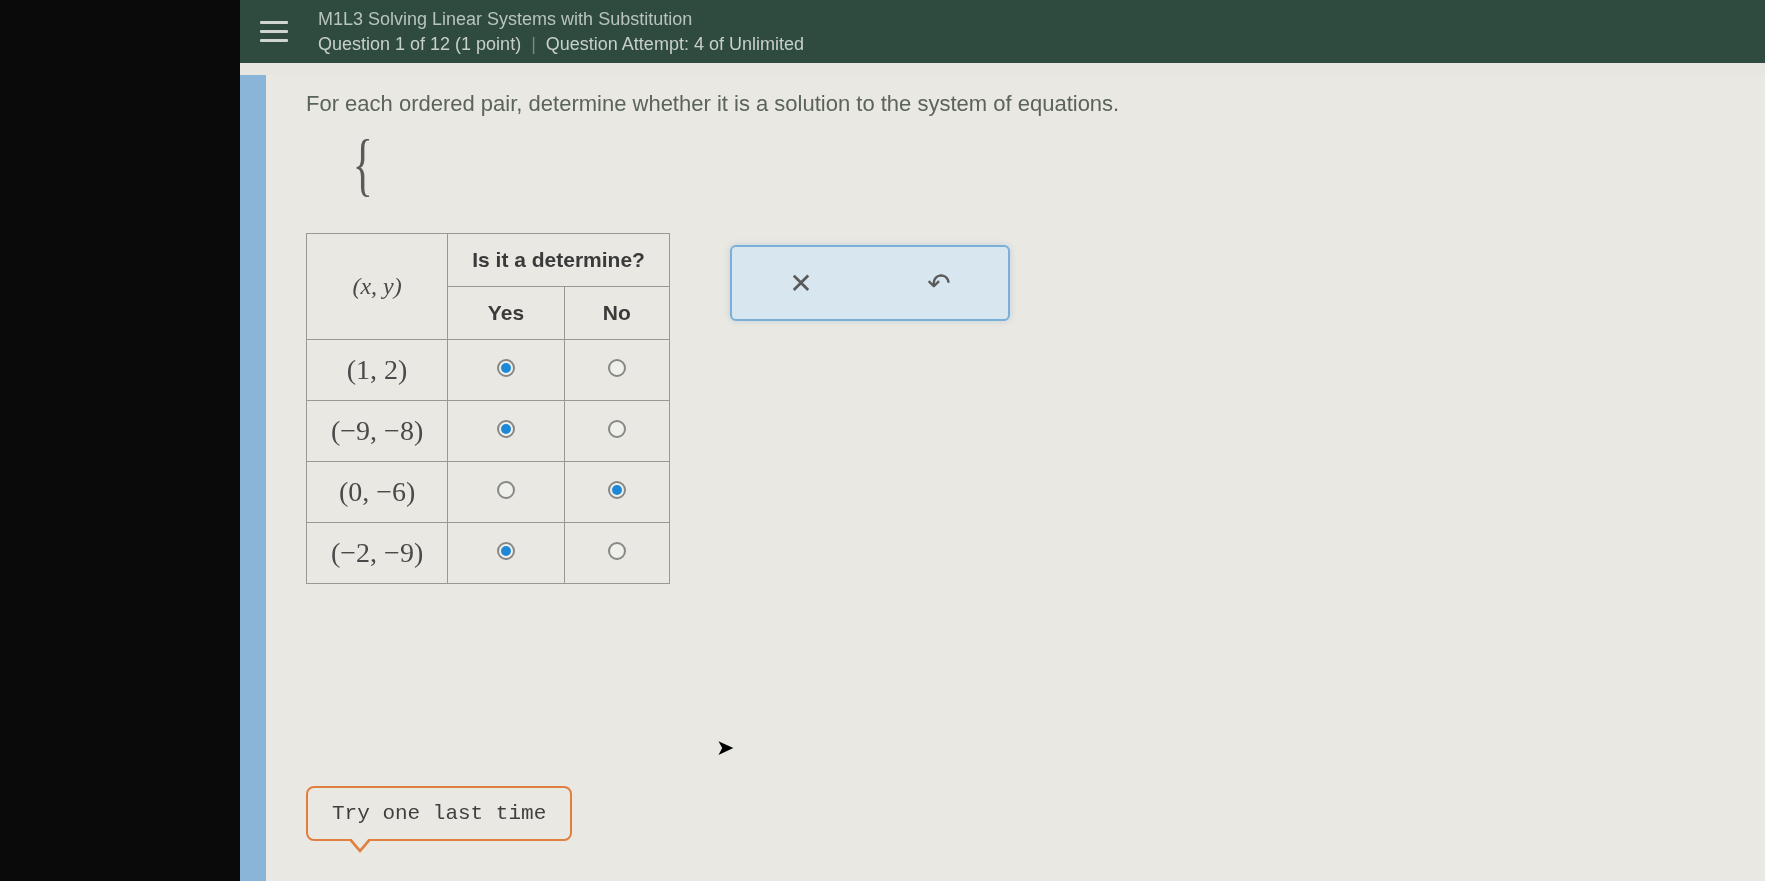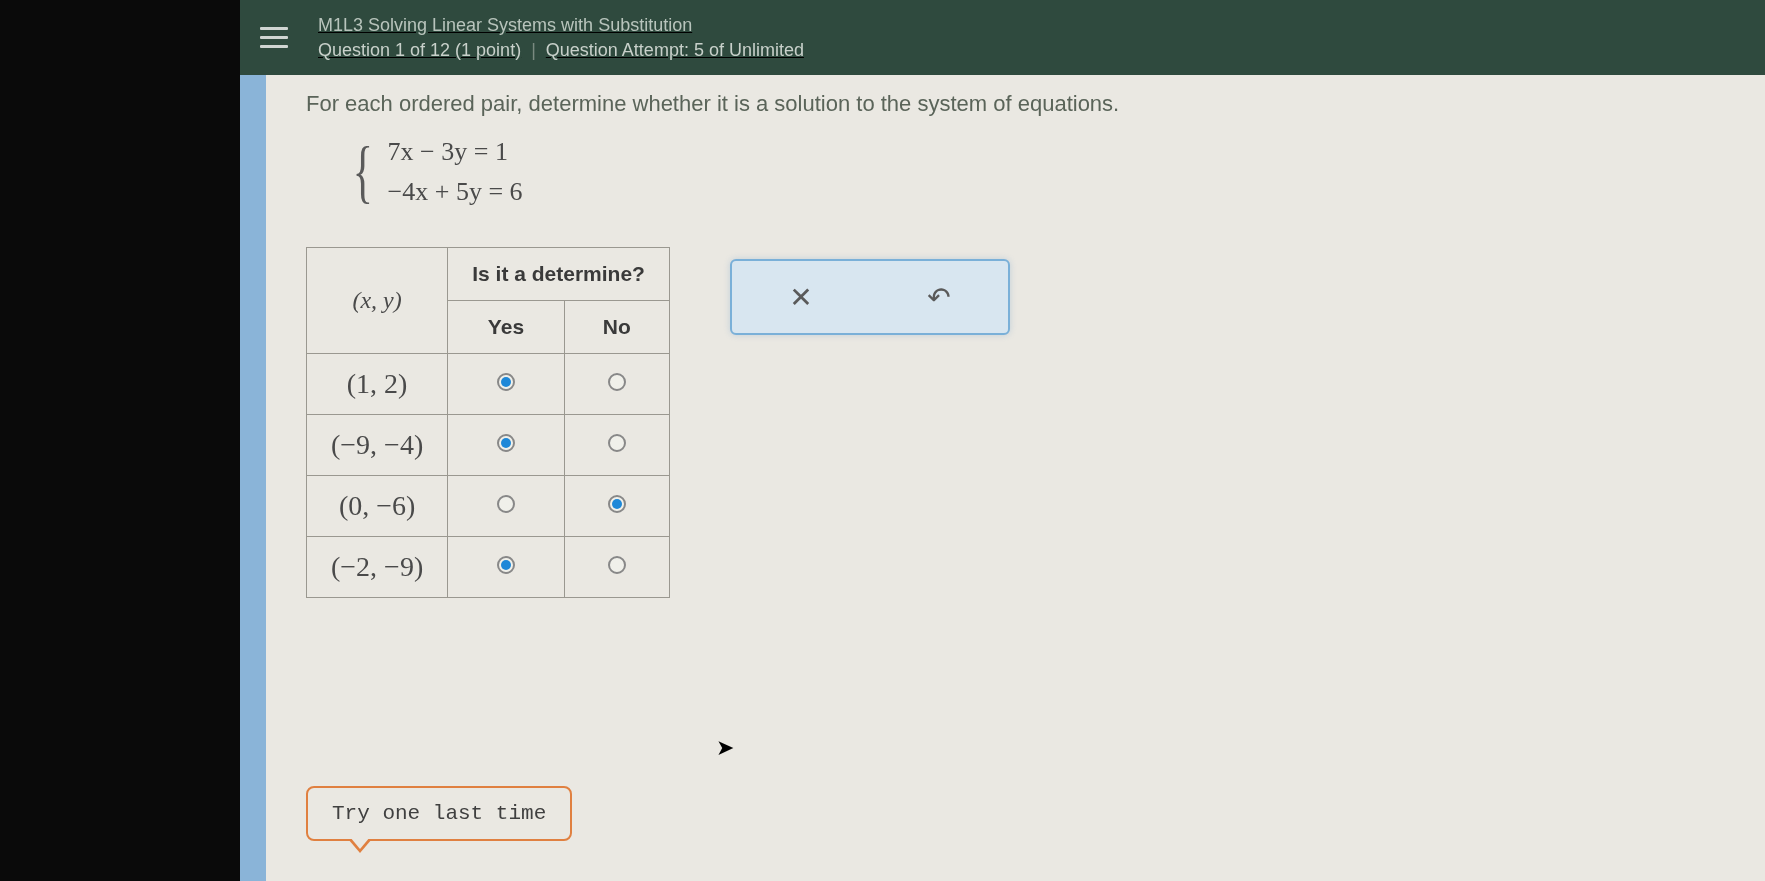--- a/index.html
+++ b/index.html
@@ -37,26 +37,25 @@
       top: 75px;
       width: 26px;
       height: 806px;
       background: #8ab4d8;
     }
     .header-dark {
       position: absolute;
       top: 0;
       left: 0;
       right: 0;
-      height: 75px;
+      height: 63px;
       background: #2f4a3e;
       display: flex;
       align-items: center;
       padding-left: 20px;
-      text-decoration: underline;
     }
     .hamburger {
       display: flex;
       flex-direction: column;
       gap: 6px;
       margin-right: 30px;
       cursor: pointer;
     }
     .hamburger span {
       width: 28px;
@@ -245,56 +244,52 @@
     <div class="hamburger">
       <span></span>
         <span></span>
         <span></span>
     </div>
     <div class="header-text">
       <div class="header-title">M1L3 Solving Linear Systems with Substitution</div>
       <div class="header-subtitle">
         <span>Question 1 of 12 (1 point)</span>
         <span class="sep">|</span>
-        <span>Question Attempt: 5 of Unlimited</span>
+        <span>Question Attempt: 4 of Unlimited</span>
       </div>
     </div>
   </div>
 
   <div class="blue-stripe"></div>
 
   <div class="content">
     <div class="prompt">For each ordered pair, determine whether it is a solution to the system of equations.</div>
 
     <div class="equations">
       <div class="brace">{</div>
-      <div class="eq-lines">
-        <div>7x − 3y = 1</div>
-        <div>−4x + 5y = 6</div>
-      </div>
     </div>
 
     <div class="table-and-box">
       <table class="solution-table">
         <tbody>
             <tr>
           <td rowspan="2" class="xy-header">(x, y)</td>
           <td colspan="2" class="header-solution">Is it a determine?</td>
         </tr>
         <tr>
           <td class="header-solution">Yes</td>
           <td class="header-solution">No</td>
         </tr>
         <tr>
           <td class="pair">(1, 2)</td>
           <td><span class="radio-dot selected"></span></td>
           <td><span class="radio-dot"></span></td>
         </tr>
         <tr>
-          <td class="pair">(−9, −4)</td>
+          <td class="pair">(−9, −8)</td>
           <td><span class="radio-dot selected"></span></td>
           <td><span class="radio-dot"></span></td>
         </tr>
         <tr>
           <td class="pair">(0, −6)</td>
           <td><span class="radio-dot"></span></td>
           <td><span class="radio-dot selected"></span></td>
         </tr>
         <tr>
           <td class="pair">(−2, −9)</td>

